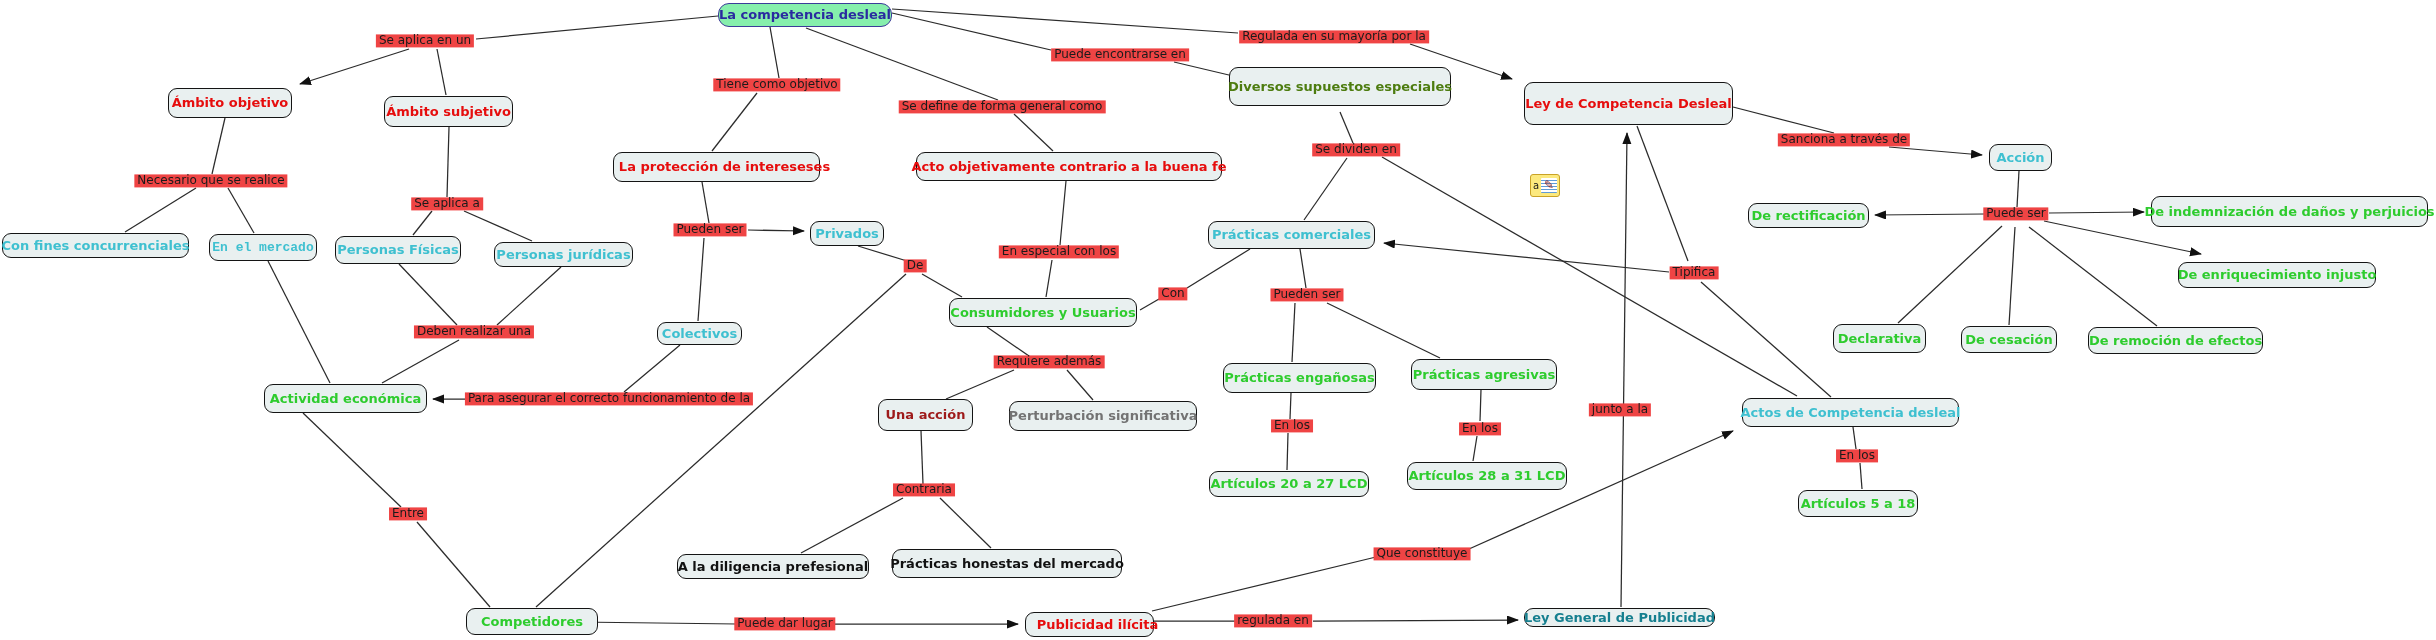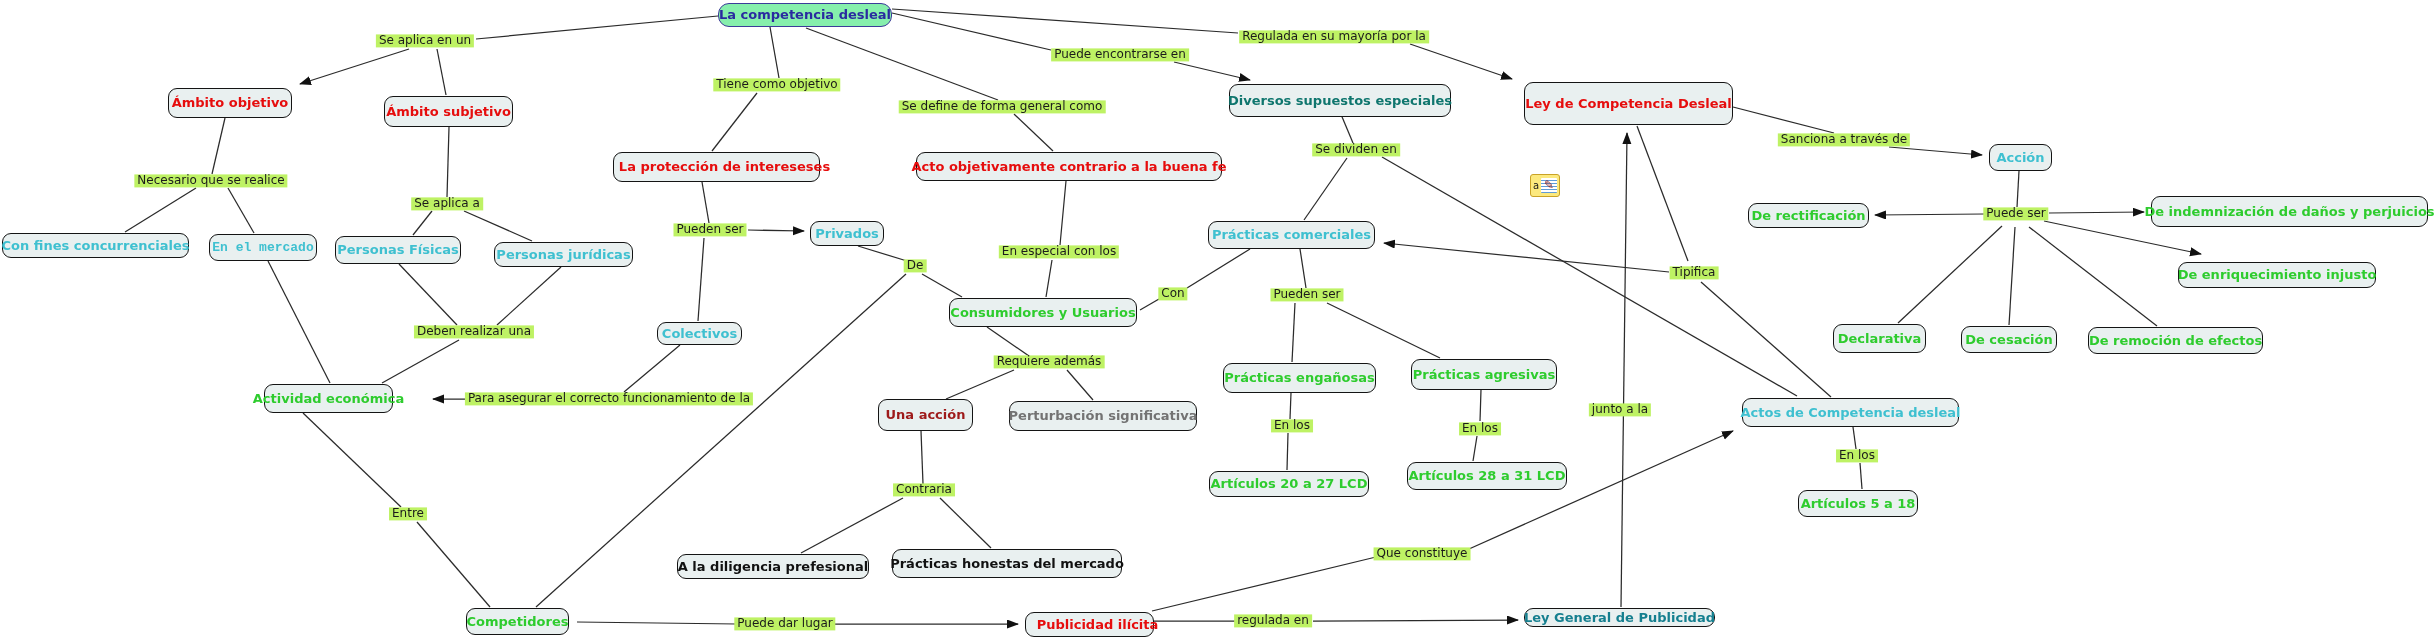--- a/index.html
+++ b/index.html
@@ -9,21 +9,21 @@
   #edges-layer line{stroke:#2b2b2b;stroke-width:1.25px;}
   .node{
     position:absolute;display:flex;align-items:center;justify-content:center;
     background:#e9f0f0;border:1.4px solid #141414;border-radius:9px;
     font-weight:bold;font-size:13px;line-height:1.05;white-space:nowrap;
     box-sizing:border-box;text-align:center;cursor:default;
   }
   .node--title{background:#86efac;border-color:#3c3c99;border-radius:11px;}
   .lbl{
     position:absolute;transform:translate(-50%,-50%);
-    background:#bef264;padding:0 3px;font-size:12px;color:#1b1b1b;
+    background:#ef4444;padding:0 3px;font-size:12px;color:#1b1b1b;
     white-space:nowrap;line-height:1.1;
   }
   .note-icon{
     position:absolute;left:1530px;top:174px;width:30px;height:23px;
     background:#fce97e;border:1px solid #c9a227;border-radius:3px;
     display:flex;align-items:center;gap:2px;padding:1px 2px;box-sizing:border-box;
   }
   .note-a{font-size:10px;line-height:1;color:#1a1a1a;font-weight:normal;}
   .note-page{
     position:relative;flex:1;height:15px;border-radius:1px;
@@ -124,28 +124,28 @@
       <div class="node" style="left: 384px; top: 96px; width: 129px; height: 31px; color: rgb(230, 13, 13);">Ámbito subjetivo</div>
       <div class="node" style="left: 2px; top: 233px; width: 187px; height: 25px; color: rgb(63, 192, 208);">Con fines concurrenciales</div>
       <div class="node" style="left: 209px; top: 234px; width: 108px; height: 27px; color: rgb(63, 192, 208); font-family: Liberation Mono, monospace;">En el mercado</div>
       <div class="node" style="left: 335px; top: 236px; width: 126px; height: 28px; color: rgb(63, 192, 208);">Personas Físicas</div>
       <div class="node" style="left: 494px; top: 242px; width: 139px; height: 25px; color: rgb(63, 192, 208);">Personas jurídicas</div>
       <div class="node" style="left: 613px; top: 152px; width: 207px; height: 30px; color: rgb(230, 13, 13); padding-left: 16px;">La protección de intereseses</div>
       <div class="node" style="left: 810px; top: 221px; width: 74px; height: 25px; color: rgb(63, 192, 208);">Privados</div>
       <div class="node" style="left: 657px; top: 322px; width: 85px; height: 23px; color: rgb(63, 192, 208);">Colectivos</div>
       <div class="node" style="left: 916px; top: 152px; width: 306px; height: 29px; color: rgb(230, 13, 13);">Acto objetivamente contrario a la buena fe</div>
       <div class="node" style="left: 949px; top: 298px; width: 188px; height: 29px; color: rgb(46, 204, 46);">Consumidores y Usuarios</div>
-      <div class="node" style="left: 264px; top: 384px; width: 129px; height: 29px; color: rgb(46, 204, 46);">Actividad económica</div>
+      <div class="node" style="left: 264px; top: 384px; width: 163px; height: 29px; color: rgb(46, 204, 46);">Actividad económica</div>
       <div class="node" style="left: 878px; top: 399px; width: 95px; height: 32px; color: rgb(158, 26, 26);">Una acción</div>
       <div class="node" style="left: 1009px; top: 401px; width: 188px; height: 30px; color: #737373;">Perturbación significativa</div>
       <div class="node" style="left: 677px; top: 554px; width: 192px; height: 25px; color: rgb(17, 17, 17);">A la diligencia prefesional</div>
       <div class="node" style="left: 892px; top: 549px; width: 230px; height: 29px; color: rgb(17, 17, 17);">Prácticas honestas del mercado</div>
-      <div class="node" style="left: 466px; top: 608px; width: 103px; height: 27px; color: rgb(46, 204, 46);">Competidores</div>
+      <div class="node" style="left: 466px; top: 608px; width: 132px; height: 27px; color: rgb(46, 204, 46);">Competidores</div>
       <div class="node" style="left: 1025px; top: 612px; width: 129px; height: 25px; color: rgb(230, 13, 13); padding-left: 16px;">Publicidad ilícita</div>
-      <div class="node" style="left: 1229px; top: 84px; width: 222px; height: 33px; color: #0f766e;">Diversos supuestos especiales</div>
+      <div class="node" style="left: 1229px; top: 67px; width: 222px; height: 39px; color: #4d7c0f;">Diversos supuestos especiales</div>
       <div class="node" style="left: 1208px; top: 221px; width: 167px; height: 28px; color: rgb(63, 192, 208);">Prácticas comerciales</div>
       <div class="node" style="left: 1223px; top: 363px; width: 153px; height: 30px; color: rgb(46, 204, 46);">Prácticas engañosas</div>
       <div class="node" style="left: 1411px; top: 359px; width: 146px; height: 31px; color: rgb(46, 204, 46);">Prácticas agresivas</div>
       <div class="node" style="left: 1209px; top: 471px; width: 160px; height: 26px; color: rgb(46, 204, 46);">Artículos 20 a 27 LCD</div>
       <div class="node" style="left: 1407px; top: 462px; width: 160px; height: 28px; color: rgb(46, 204, 46);">Artículos 28 a 31 LCD</div>
       <div class="node" style="left: 1524px; top: 82px; width: 209px; height: 43px; color: rgb(230, 13, 13);">Ley de Competencia Desleal</div>
       <div class="node" style="left: 1524px; top: 608px; width: 191px; height: 19px; color: rgb(21, 127, 143);">Ley General de Publicidad</div>
       <div class="node" style="left: 1742px; top: 398px; width: 217px; height: 29px; color: rgb(63, 192, 208);">Actos de Competencia desleal</div>
       <div class="node" style="left: 1798px; top: 490px; width: 120px; height: 27px; color: rgb(46, 204, 46);">Artículos 5 a 18</div>
       <div class="node" style="left: 1989px; top: 144px; width: 63px; height: 27px; color: rgb(63, 192, 208);">Acción</div>

